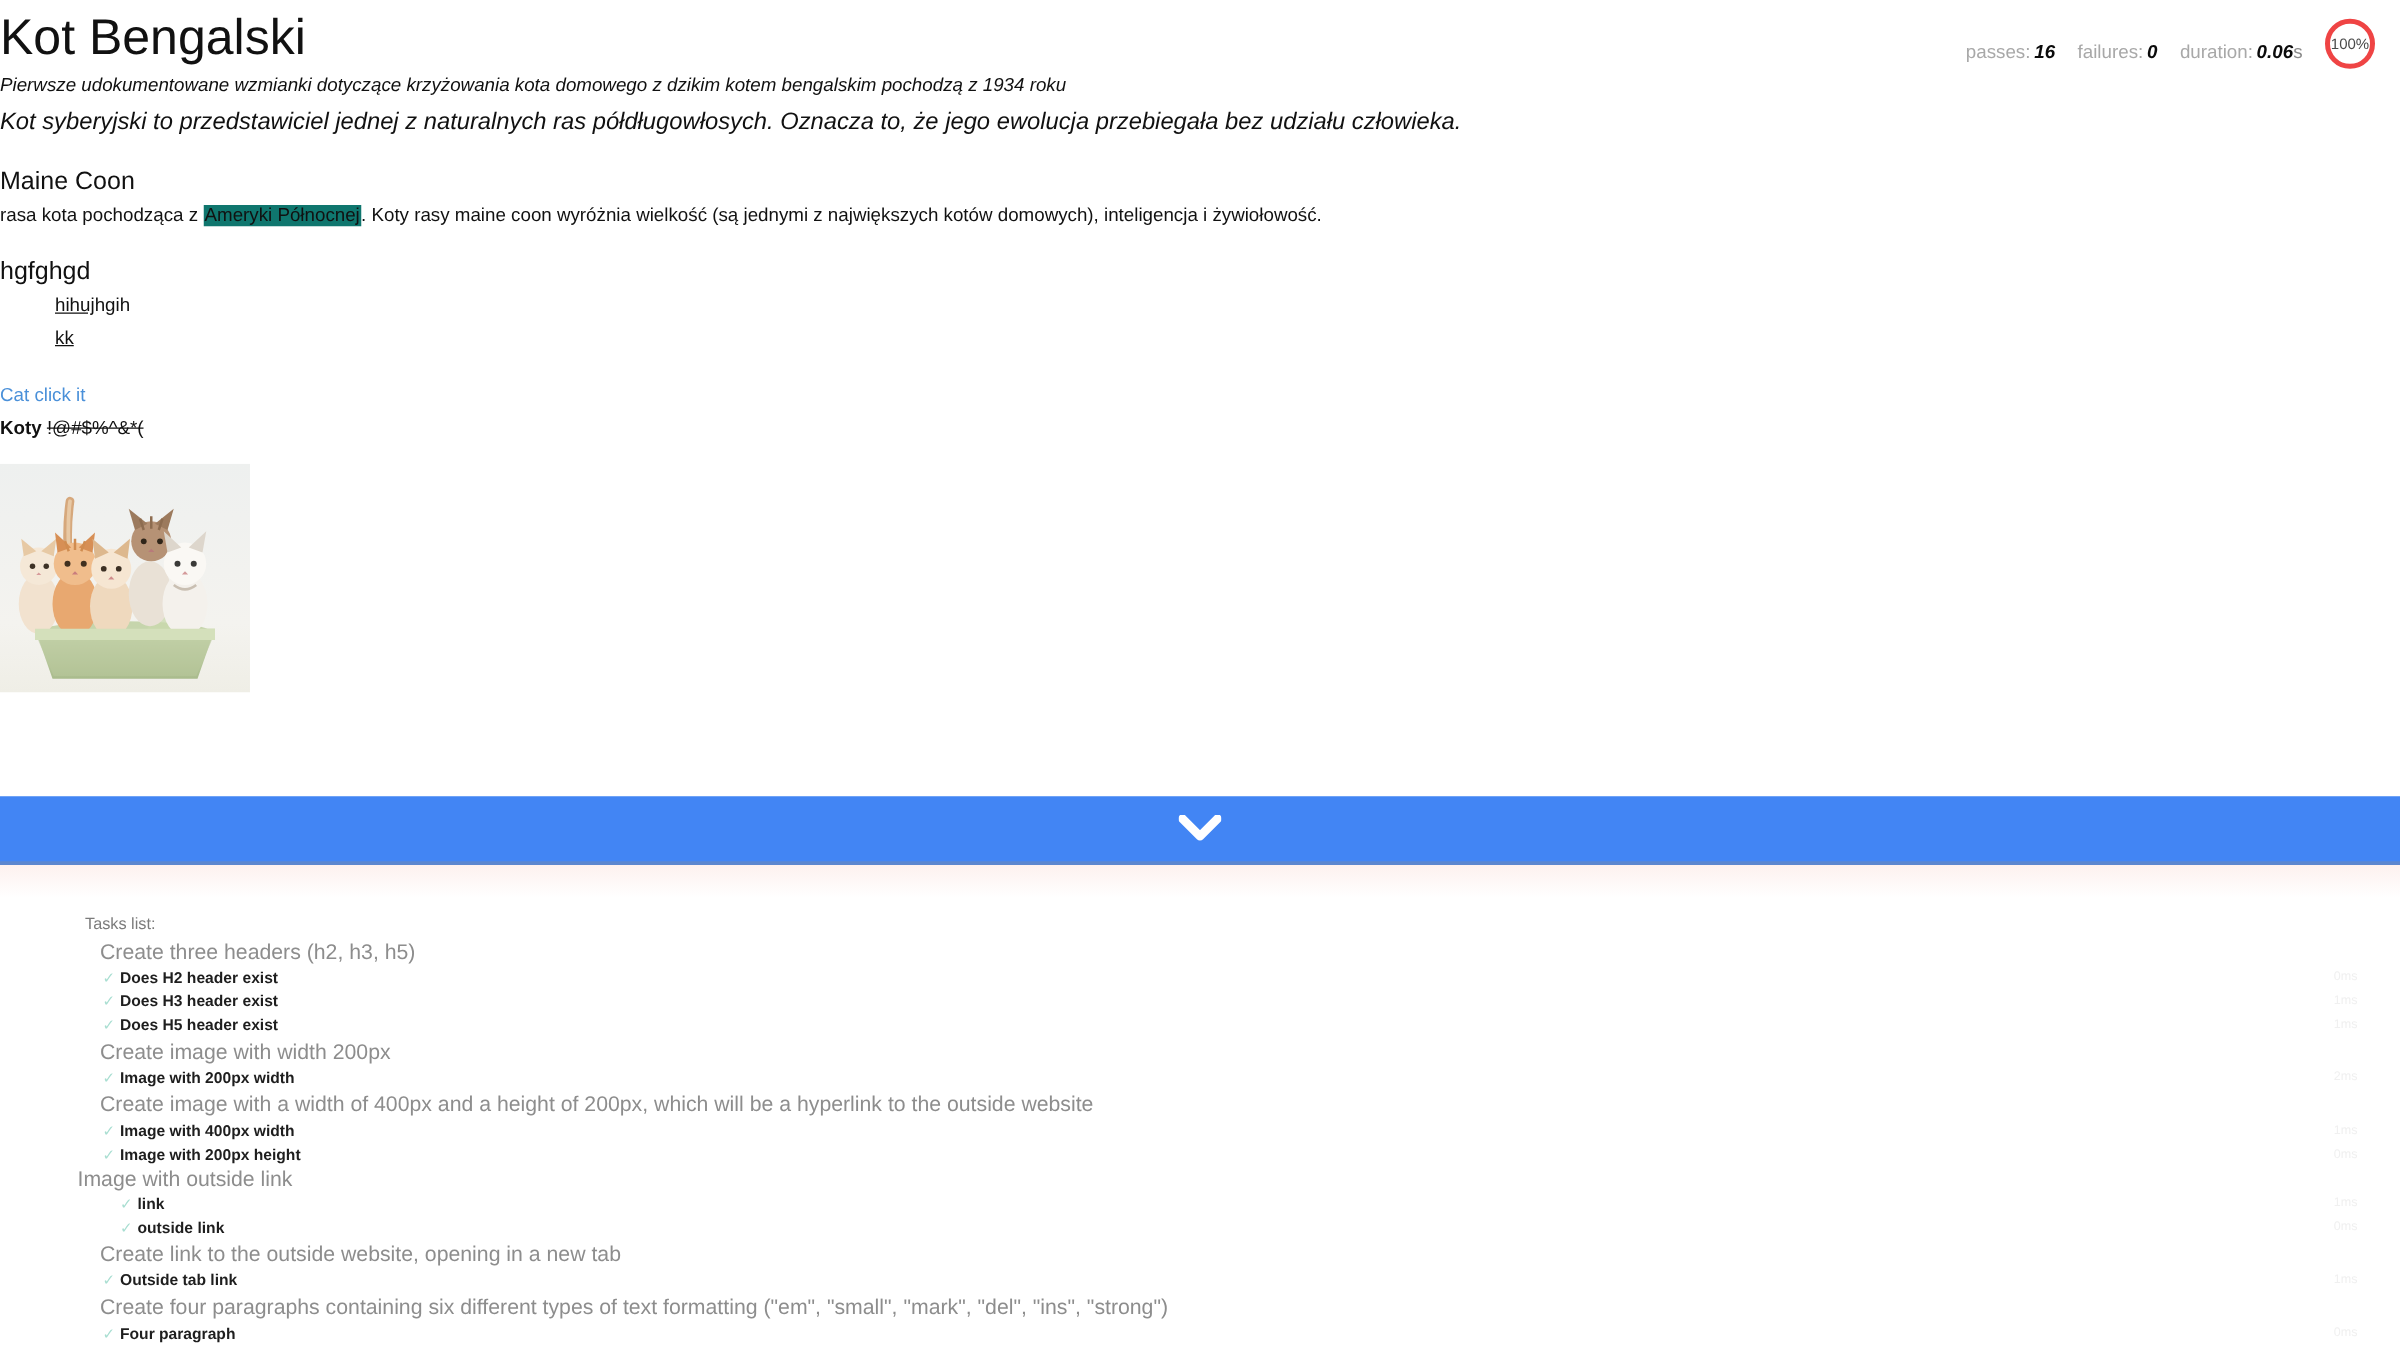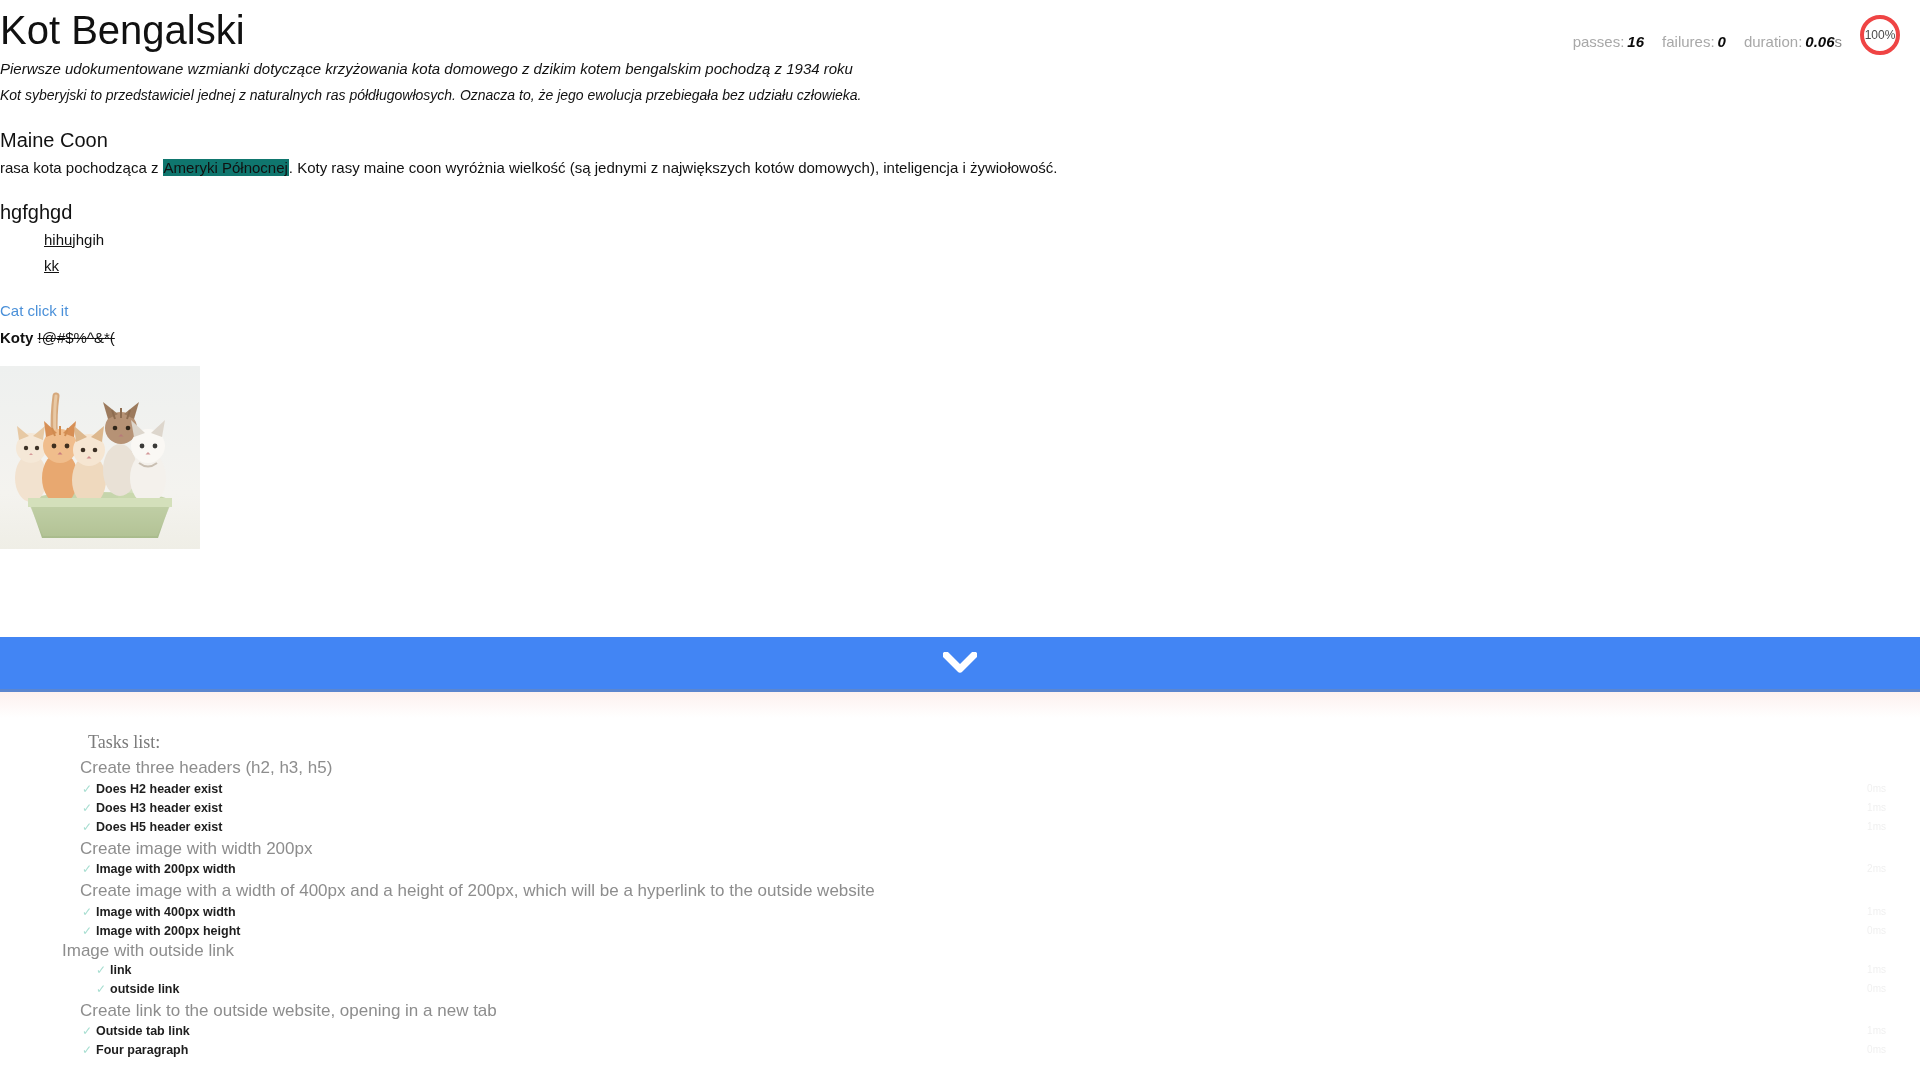--- a/index.html
+++ b/index.html
@@ -73,21 +73,21 @@
     color: #111;
     line-height: 1.2;
   }
   #page-content p {
     margin: 6px 0;
     font-size: 15px;
     color: #111;
     line-height: 1.35;
   }
   .para-em { font-style: italic; }
-  .para-small { font-size: 14px; }
+  .para-small { font-size: 19px; }
   mark.para-mark { background: #0f766e; color: #111; padding: 0 1px; }
   ins.para-ins { text-decoration: underline; margin-left: 44px; }
   del.para-del { text-decoration: line-through; }
   strong.para-strong { font-weight: bold; }
   a.cat-link {
     color: #4a90d9;
     text-decoration: none;
     font-size: 15px;
   }
   .p-row { margin: 6px 0; }
@@ -131,27 +131,26 @@
     position: absolute;
     top: 730px;
     left: 0;
     width: 1920px;
     font-family: "Liberation Sans", sans-serif;
   }
   ul.suite-list { list-style: none; margin: 0; padding: 0; }
   ul.suite-list ul { list-style: none; margin: 0; padding: 0; }
 
   .suite-root > .suite-title {
-    font-size: 18px;
+    font-size: 13px;
     color: #7b7b7b;
     font-weight: normal;
     margin: 0 0 2px 0;
-    padding-left: 88px;
+    padding-left: 68px;
     line-height: 1.35;
-    font-family: Liberation Serif, serif;
   }
   .suite-child > .suite-title {
     font-size: 17px;
     color: #8d8d8d;
     font-weight: normal;
     margin: 0;
     padding-left: 80px;
     line-height: 1.38;
   }
   .suite-grandchild > .suite-title {
@@ -366,20 +365,21 @@
               </li>
             </ul>
           </li>
           <li class="suite suite-child">
             <div class="suite-title">Create link to the outside website, opening in a new tab</div>
             <ul>
               <li class="test pass"><span class="check-icon">✓</span><span>Outside tab link</span><span class="test-duration">1ms</span></li>
             </ul>
           </li>
           <li class="suite suite-child">
+            <div class="suite-title">Create four paragraphs containing six different types of text formatting ("em", "small", "mark", "del", "ins", "strong")</div>
             <ul>
               <li class="test pass"><span class="check-icon">✓</span><span>Four paragraph</span><span class="test-duration">0ms</span></li>
             </ul>
           </li>
         </ul>
       </li>
     </ul>
 </div>
 
 </body></html>

